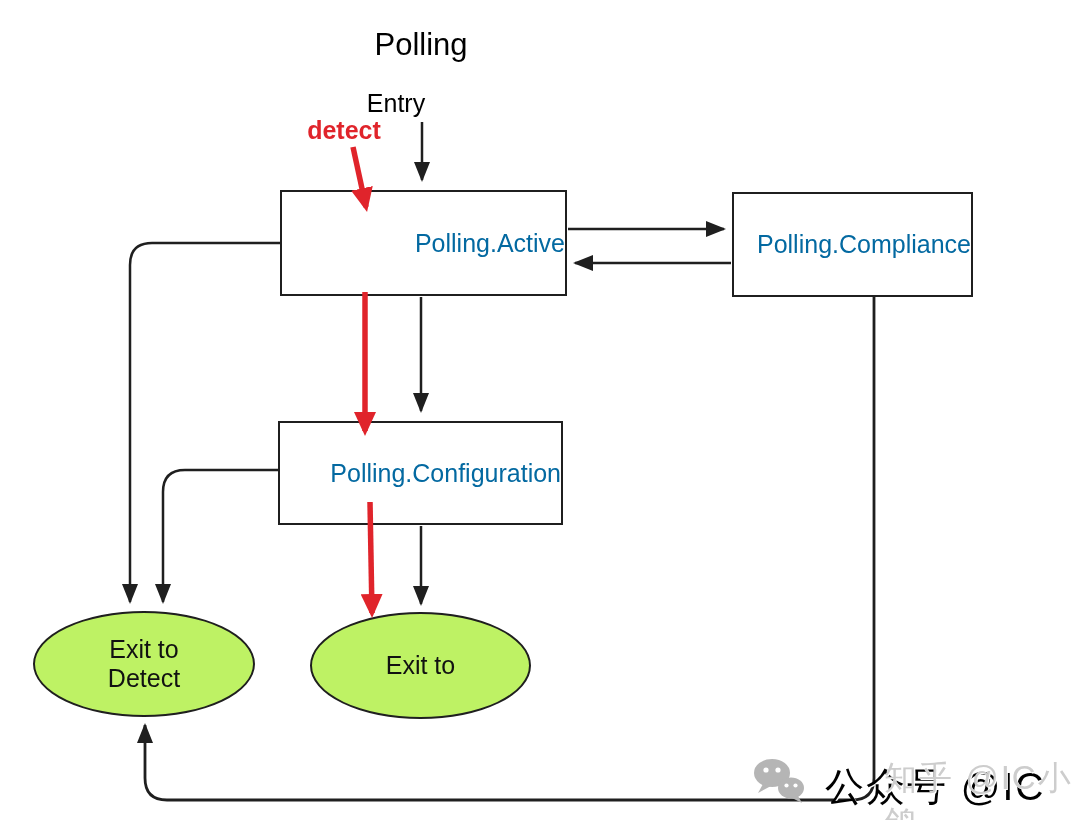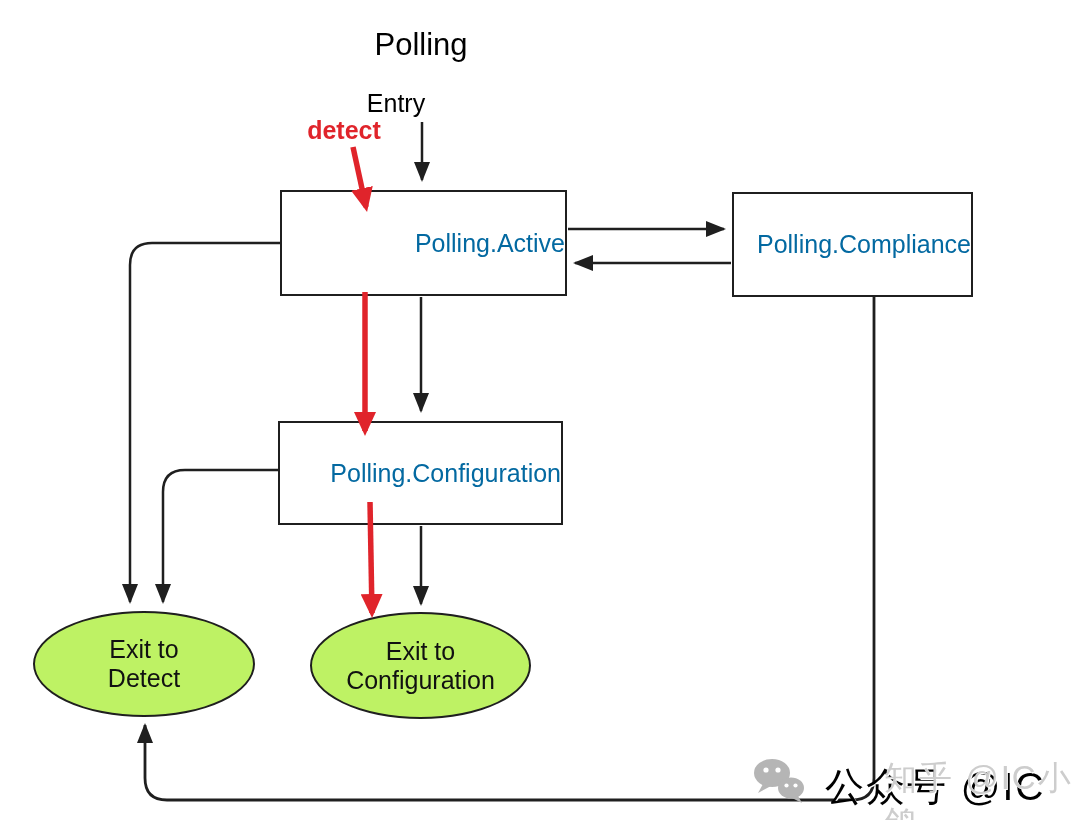--- a/index.html
+++ b/index.html
@@ -81,21 +81,20 @@
   <div class="exit-ellipse" style="left:33px;top:611px;width:222px;height:106px;">
     <div>
       <span style="display:block;">Exit to</span>
       <span style="display:block;">Detect</span>
     </div>
   </div>
 
   <div class="exit-ellipse" style="left:310px;top:612px;width:221px;height:107px;">
     <div>
       <span style="display:block;">Exit to</span>
-      <span style="display:block;">Configuration</span>
     </div>
   </div>
 
   <svg id="edges" width="1080" height="820" viewBox="0 0 1080 820">
     <defs>
       <marker id="ab" markerUnits="userSpaceOnUse" markerWidth="24" markerHeight="18" viewBox="0 0 24 18" refX="18" refY="9" orient="auto">
         <path d="M0,1 L20,9 L0,17 z" fill="#1f1f1f"></path>
       </marker>
       <marker id="ar" markerUnits="userSpaceOnUse" markerWidth="26" markerHeight="22" viewBox="0 0 26 22" refX="19" refY="11" orient="auto">
         <path d="M0,0 L24,11 L0,22 z" fill="#e0242b"></path>

